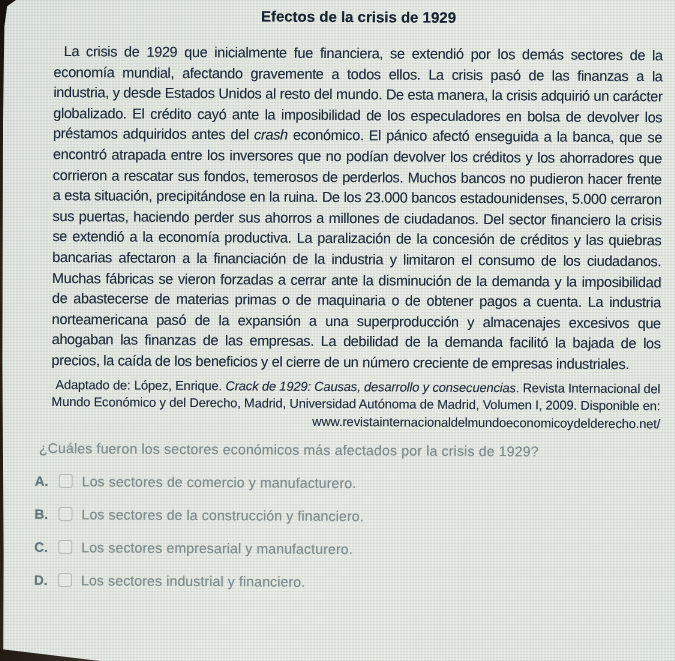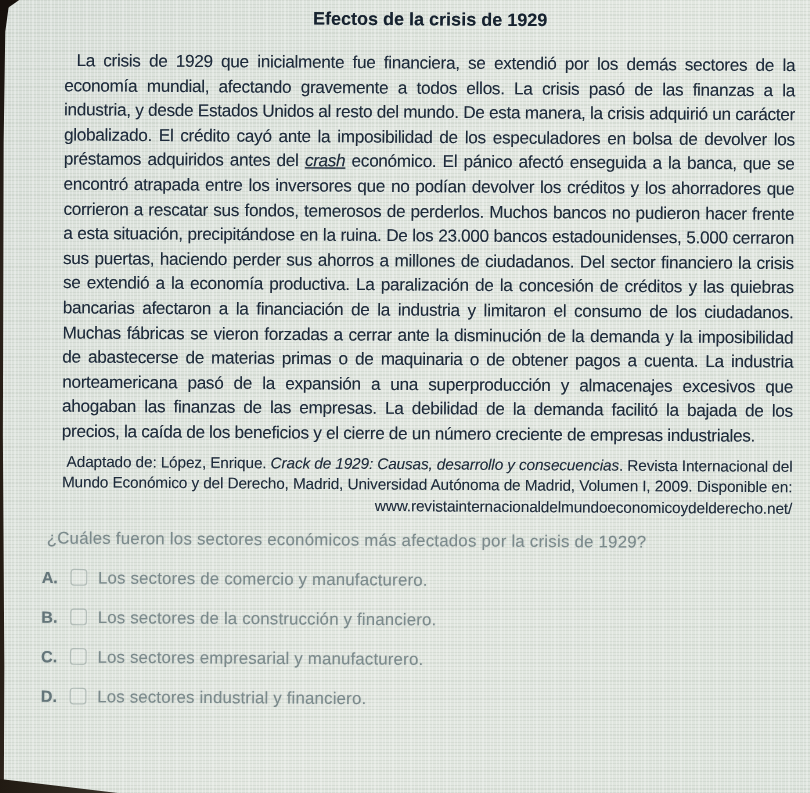--- a/index.html
+++ b/index.html
@@ -47,21 +47,21 @@
   }
 
   .body-text{
     margin:18px 0 0 0;
     text-align:justify;
     text-indent:10px;
     font-size:14.3px;letter-spacing:-0.25px;line-height:20.6px;
     color:#1d2a3a;
     text-shadow:0 0 0.5px rgba(29,42,58,0.45);
   }
-  .body-text em{font-style:italic;text-decoration:underline;}
+  .body-text em{font-style:italic;}
 
   .citation{
     margin:5px 0 0 0;
     text-align:right;
     font-size:12.8px;letter-spacing:-0.1px;line-height:17.6px;
     color:#1d2a3a;
     text-shadow:0 0 0.5px rgba(29,42,58,0.4);
   }
   .citation em{font-style:italic;}
 

